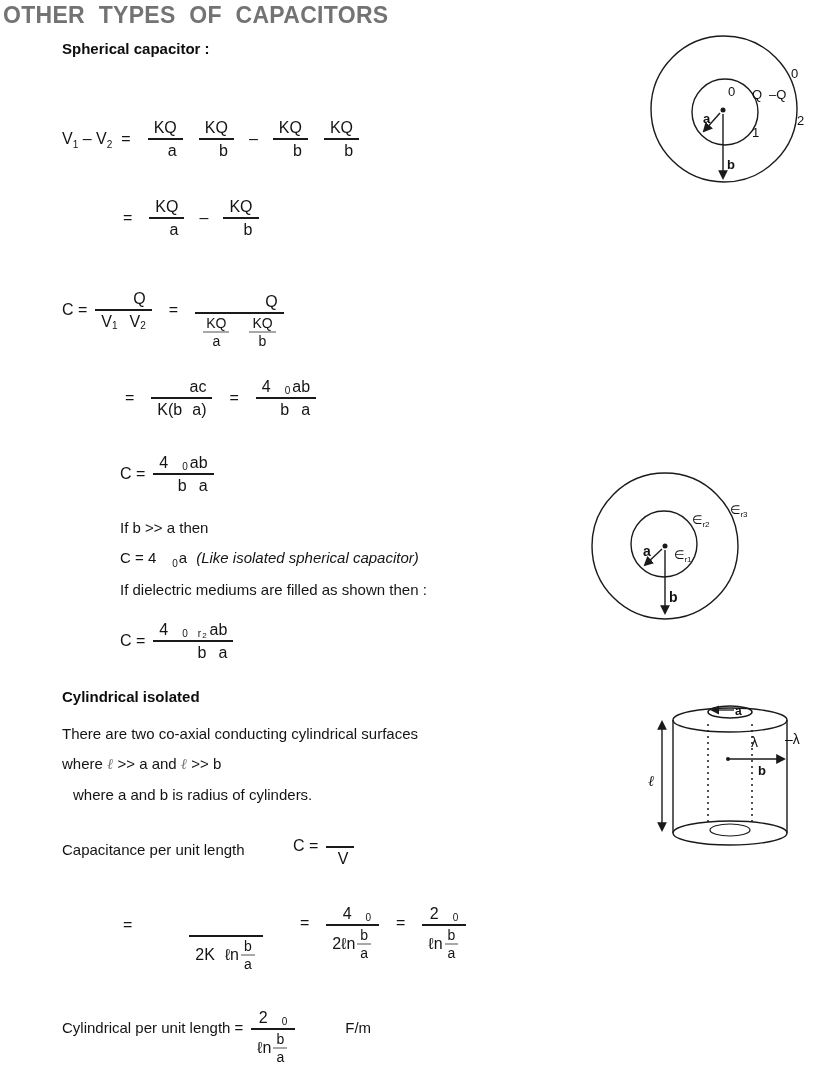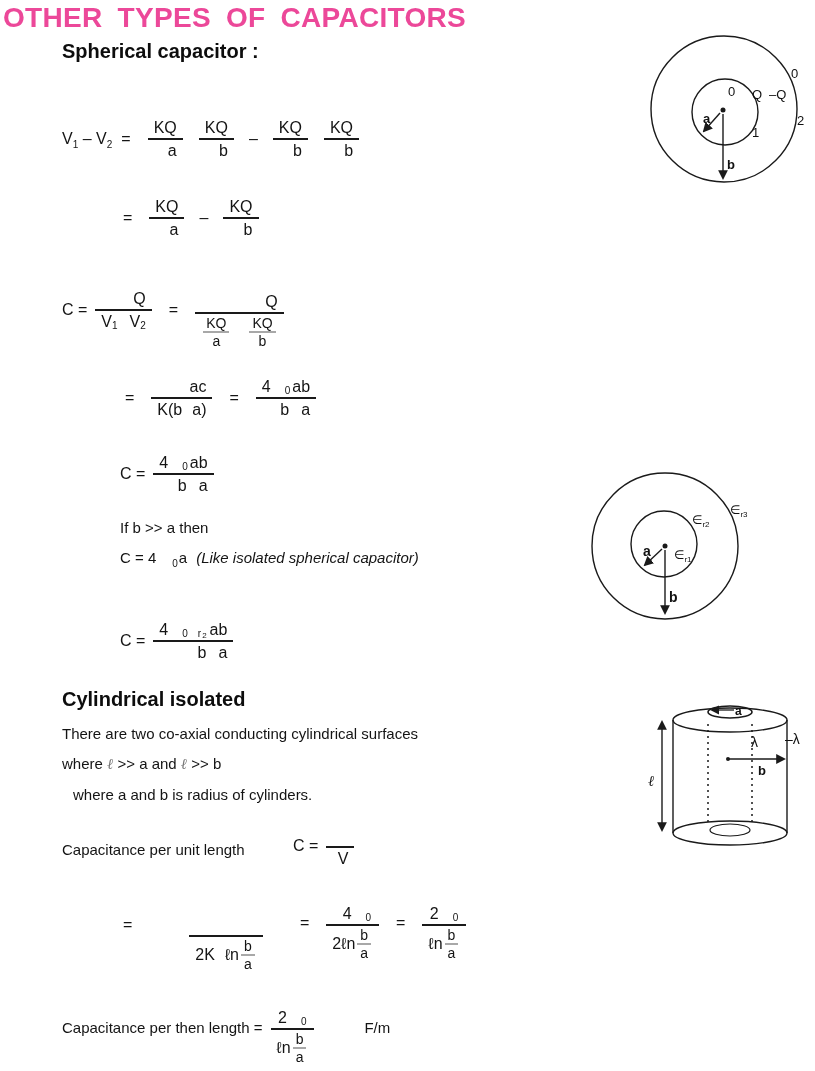--- a/index.html
+++ b/index.html
@@ -2,22 +2,22 @@
 <html><head>
 <meta charset="utf-8">
 <style>
   html,body { margin:0; padding:0; background:#ffffff; }
   .page {
     position:relative; width:815px; height:1071px; overflow:hidden;
     background:#ffffff; color:#111;
     font-family:"Liberation Sans","DejaVu Sans",sans-serif;
   }
   .abs { position:absolute; }
-  .title { font-size:28px; font-weight:bold; letter-spacing:0.3px; word-spacing:7px; color:#ec4899; }
-  .h2 { font-size:20px; font-weight:bold; color:#0d0d0d; }
+  .title { font-size:23px; font-weight:bold; letter-spacing:0.3px; word-spacing:7px; color:#737373; }
+  .h2 { font-size:15px; font-weight:bold; color:#0d0d0d; }
   .body-text { font-size:15px; color:#141414; }
   
   .frow { display:flex; align-items:center; font-size:16px; color:#141414; white-space:pre; }
   .op { margin:0 7px; }
   .eq { margin:0 9px; }
   .frac { display:inline-flex; flex-direction:column; align-items:flex-end; margin:0 8px; position:relative; }
   .frac > .num, .frac > .den { padding:1px 6px; text-align:center; line-height:1.2; }
   .bar { align-self:stretch; height:2px; background:#1a1a1a; }
   .num.empty { height:5px; }
   .nrow, .drow { display:flex; align-items:center; justify-content:center; }
@@ -103,20 +103,21 @@
       <span class="num nrow"><span>4</span><span class="sb gapL">0</span><span>ab</span></span>
       <span class="bar"></span>
       <span class="den drow"><span>b</span><span class="gap12"></span><span>a</span></span>
     </span>
   </div>
 
   <div class="abs body-text" style="left:120px; top:519px;">If b &gt;&gt; a then</div>
   <div class="abs body-text" style="left:120px; top:549px;">
     <span>C = 4</span><span class="sb" style="margin-left:16px;margin-right:1px;">0</span><span>a</span><span style="margin-left:9px;font-style:italic;">(Like isolated spherical capacitor)</span>
   </div>
+  <div class="abs body-text" style="left:120px; top:581px;">If dielectric mediums are filled as shown then :</div>
 
   <div class="abs frow" style="left:120px; top:619px;">
     <span>C =</span>
     <span class="frac">
       <span class="num nrow"><span>4</span><span class="sb gapL">0</span><span class="sb gapL2">r</span><span class="subsub">2</span><span style="margin-left:3px;">ab</span></span>
       <span class="bar"></span>
       <span class="den drow"><span>b</span><span class="gap12"></span><span>a</span></span>
     </span>
   </div>
 
@@ -170,21 +171,21 @@
       <span class="num nrow"><span>2</span><span class="sb gapL">0</span></span>
       <span class="bar"></span>
       <span class="den drow">
         <span>ℓn</span>
         <span class="mfrac"><span class="mnum">b</span><span class="mbar"></span><span class="mden">a</span></span>
       </span>
     </span>
   </div>
 
   <div class="abs frow" style="left:62px; top:998px; font-size:15px;">
-    <span>Capacitance per then length =</span>
+    <span>Cylindrical per unit length =</span>
     <span class="frac lift9" style="font-size:16px;">
       <span class="num nrow"><span>2</span><span class="sb gapL">0</span></span>
       <span class="bar"></span>
       <span class="den drow">
         <span>ℓn</span>
         <span class="mfrac"><span class="mnum">b</span><span class="mbar"></span><span class="mden">a</span></span>
       </span>
     </span>
     <span style="margin-left:42px;">F/m</span>
   </div>

